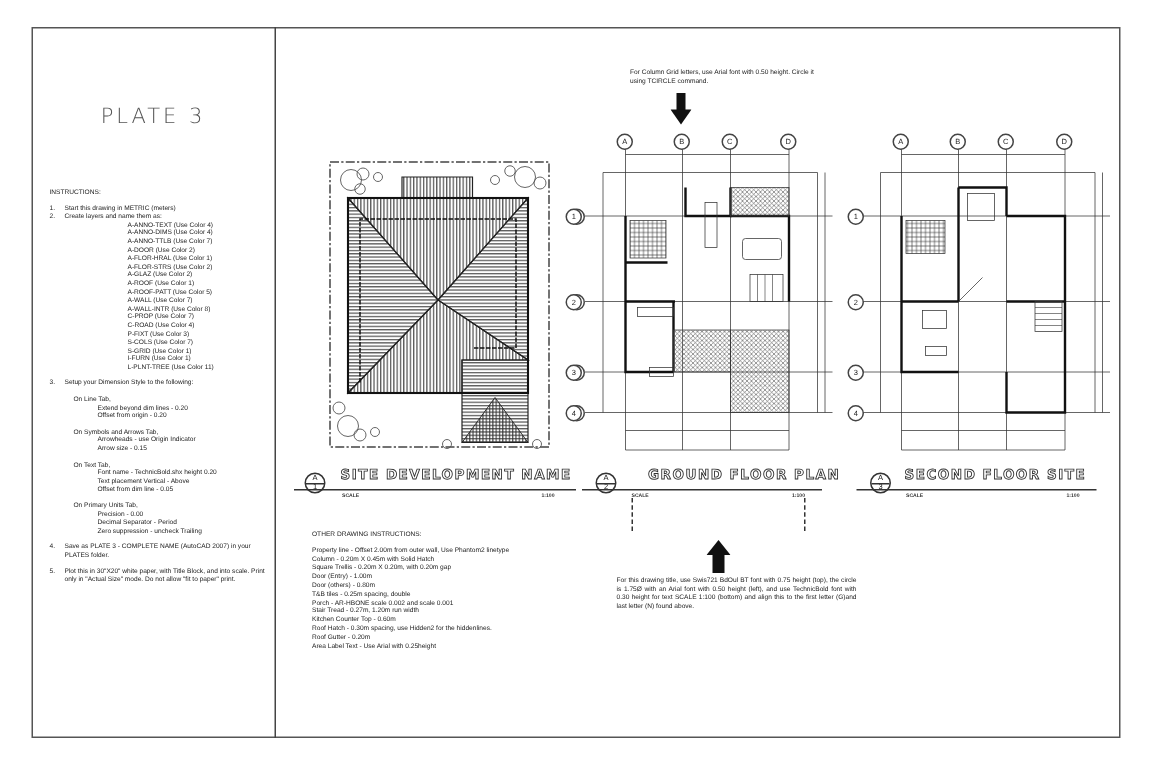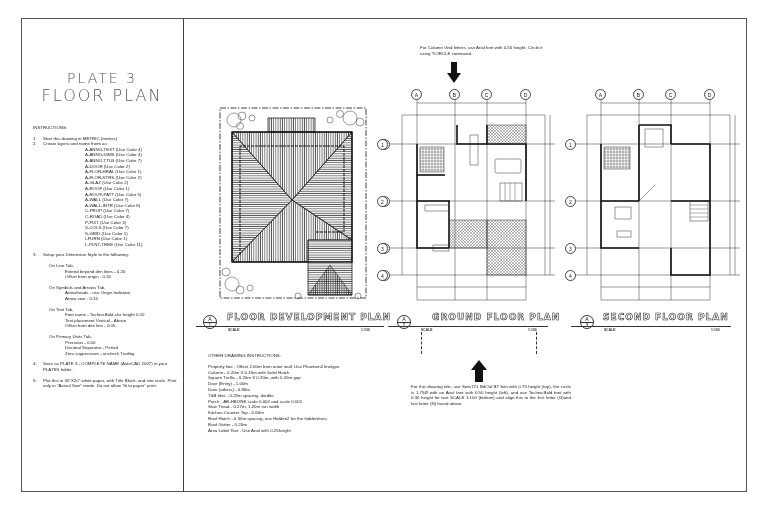--- a/index.html
+++ b/index.html
@@ -32,21 +32,20 @@
   .grid-tag{position:absolute;width:11px;height:11px;border:0.7px solid #444;border-radius:50%;box-sizing:border-box;font-size:5px;line-height:10px;text-align:center;color:#222;background:#fff;}
 </style>
 </head>
 <body>
 
 <div class="frame"></div>
 <div class="divider"></div>
 
 <div class="left">
   <div class="plate-title pt1">PLATE 3</div>
-  <div class="plate-title pt2">FLOOR PLAN</div>
 
   <div class="instr">
     <div class="h">INSTRUCTIONS:</div>
     <div class="row">
         <span class="num">1.</span>
         <span>Start this drawing in METRIC (meters)</span>
       </div>
     <div class="row">
         <span class="num">2.</span>
         <span>Create layers and name them as:</span>
@@ -285,21 +284,21 @@
 <svg style="left:447px;top:62px" width="14" height="22" viewBox="0 0 14 22">
     <rect x="4" y="0" width="6" height="12" fill="#111"></rect>
     <polygon points="0,11 14,11 7,21" fill="#111"></polygon>
   </svg>
 
 <div class="bubble" style="left:203px;top:315px">
     <span>A</span>
     <span>1</span>
     <i class="sep"></i>
   </div>
-<div class="plan-title" style="left:227px;top:312px">FLOOR DEVELOPMENT PLAN</div>
+<div class="plan-title" style="left:227px;top:312px">SITE DEVELOPMENT NAME</div>
 <div style="position:absolute;left:196px;top:326px;width:188px;height:0;border-top:0.8px solid #333"></div>
 <div class="scale-l" style="left:228px;top:328px">SCALE</div>
 <div class="scale-r" style="left:361px;top:328px">1:100</div>
 
 <div class="bubble" style="left:397px;top:315px">
     <span>A</span>
     <span>2</span>
     <i class="sep"></i>
   </div>
 <div class="plan-title" style="left:432px;top:312px">GROUND FLOOR PLAN</div>
@@ -307,21 +306,21 @@
 <div class="scale-l" style="left:421px;top:328px">SCALE</div>
 <div class="scale-r" style="left:528px;top:328px">1:100</div>
 <div style="position:absolute;left:421px;top:332px;height:22px;border-left:0.8px dashed #333"></div>
 <div style="position:absolute;left:536px;top:332px;height:22px;border-left:0.8px dashed #333"></div>
 
 <div class="bubble" style="left:580px;top:315px">
     <span>A</span>
     <span>3</span>
     <i class="sep"></i>
   </div>
-<div class="plan-title" style="left:603px;top:312px">SECOND FLOOR PLAN</div>
+<div class="plan-title" style="left:603px;top:312px">SECOND FLOOR SITE</div>
 <div style="position:absolute;left:571px;top:326px;width:160px;height:0;border-top:0.8px solid #333"></div>
 <div class="scale-l" style="left:604px;top:328px">SCALE</div>
 <div class="scale-r" style="left:711px;top:328px">1:100</div>
 
 <div class="other">
   <div class="h">OTHER DRAWING INSTRUCTIONS:</div>
   <div>Property line - Offset 2.00m from outer wall, Use Phantom2 linetype</div>
   <div>Column - 0.20m X 0.45m with Solid Hatch</div>
   <div>Square Trellis - 0.20m X 0.20m, with 0.20m gap</div>
   <div>Door (Entry) - 1.00m</div>

